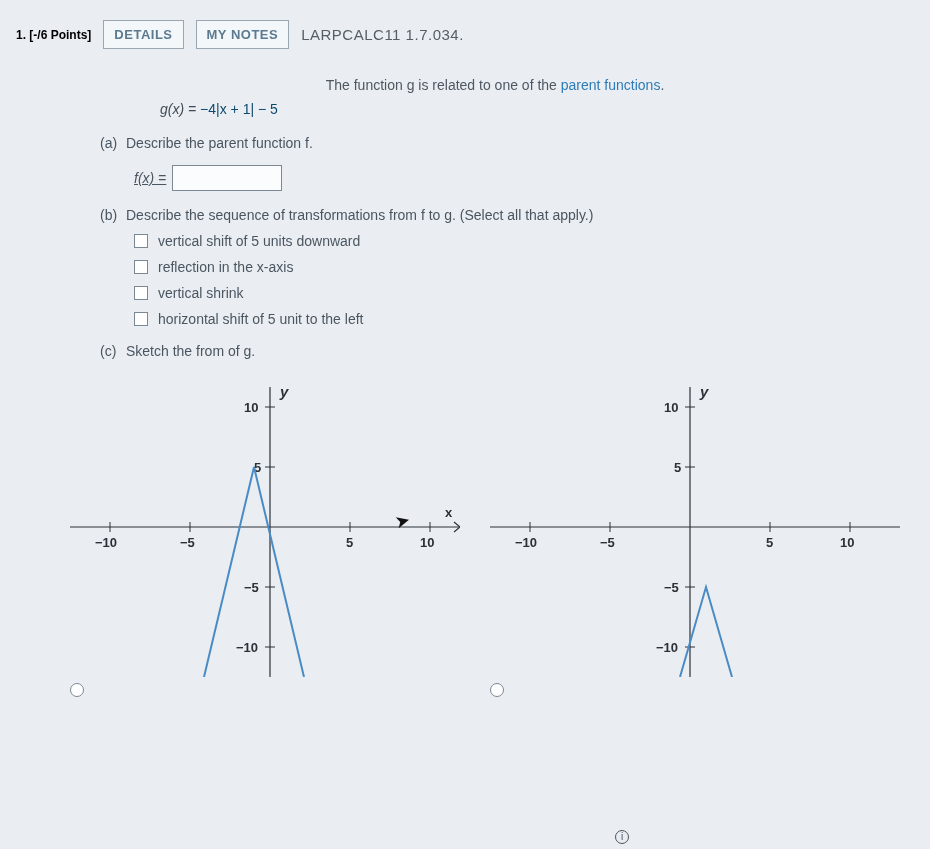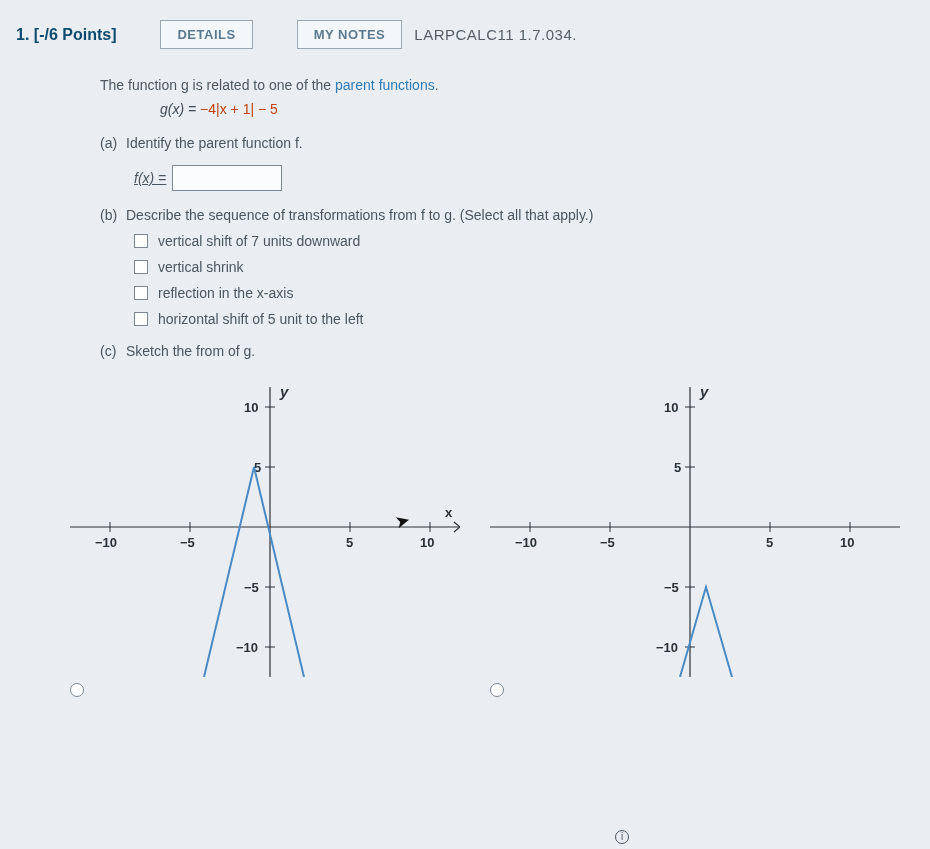--- a/index.html
+++ b/index.html
@@ -12,38 +12,37 @@
     height: 849px;
     overflow: hidden;
     font-size: 14px;
   }
   .header {
     display: flex;
     align-items: center;
     gap: 12px;
     padding: 20px 16px 10px 16px;
   }
-  .qnum { font-weight: bold; color: #0c4a6e; font-size: 16px; }
+  .qnum { font-weight: bold; color: #000000; font-size: 12px; }
   .hbtn {
     border: 1px solid #9aa7b3;
     background: #f4f7fa;
     color: #5b7a90;
-    padding: 6px 16px;
+    padding: 6px 10px;
     font-size: 13px;
     font-weight: bold;
     letter-spacing: 0.5px;
     cursor: pointer;
-    margin-left: 32px;
   }
   .ref { color: #555d66; font-size: 15px; letter-spacing: 0.5px; text-align: right; }
   .content { padding: 4px 40px 0 100px; }
-  .intro { margin: 14px 0 8px 0; color: #4e5862; }
+  .intro { margin: 14px 0 8px 0; color: #4e5862; text-align: center; }
   .link { color: #2e7bb8; }
   .formula { margin: 8px 0 18px 60px; color: #3f4a55; font-style: italic; }
-  .formula .rhs { color: #c2410c; font-style: normal; }
+  .formula .rhs { color: #0c4a6e; font-style: normal; }
   .part { margin-top: 16px; }
   .part-label { display:inline-block; width:26px; }
   .inputrow { margin: 14px 0 0 34px; display:flex; align-items:center; gap:6px;text-decoration:underline; }
   .fx-label { font-style: italic; }
   .answer-box {
     width: 110px; height: 26px;
     border: 1px solid #7c8894;
     background: #fbfcfd;
     padding: 2px 4px;
   }
@@ -94,41 +93,41 @@
 
 <div class="content">
   <p class="intro">
     <span>The function g is related to one of the </span><span class="link">parent functions</span><span>.</span>
   </p>
   <div class="formula">
     <span>g(x) = </span><span class="rhs">−4|x + 1| − 5</span>
   </div>
 
   <div class="part">
-    <span class="part-label">(a)</span><span>Identify the parent function f.</span>
+    <span class="part-label">(a)</span><span>Describe the parent function f.</span>
     <div class="inputrow">
       <span class="fx-label">f(x) =</span>
       <input class="answer-box" type="text" style="">
     </div>
   </div>
 
   <div class="part">
     <span class="part-label">(b)</span><span>Describe the sequence of transformations from f to g. (Select all that apply.)</span>
     <div class="checklist">
       <div class="checkrow">
           <div class="check"></div>
-          <span>vertical shift of 7 units downward</span>
+          <span>vertical shift of 5 units downward</span>
+        </div>
+      <div class="checkrow">
+          <div class="check"></div>
+          <span>reflection in the x-axis</span>
         </div>
       <div class="checkrow">
           <div class="check"></div>
           <span>vertical shrink</span>
-        </div>
-      <div class="checkrow">
-          <div class="check"></div>
-          <span>reflection in the x-axis</span>
         </div>
       <div class="checkrow">
           <div class="check"></div>
           <span>horizontal shift of 5 unit to the left</span>
         </div>
     </div>
   </div>
 
   <div class="part">
     <span class="part-label">(c)</span><span>Sketch the from of g.</span>

